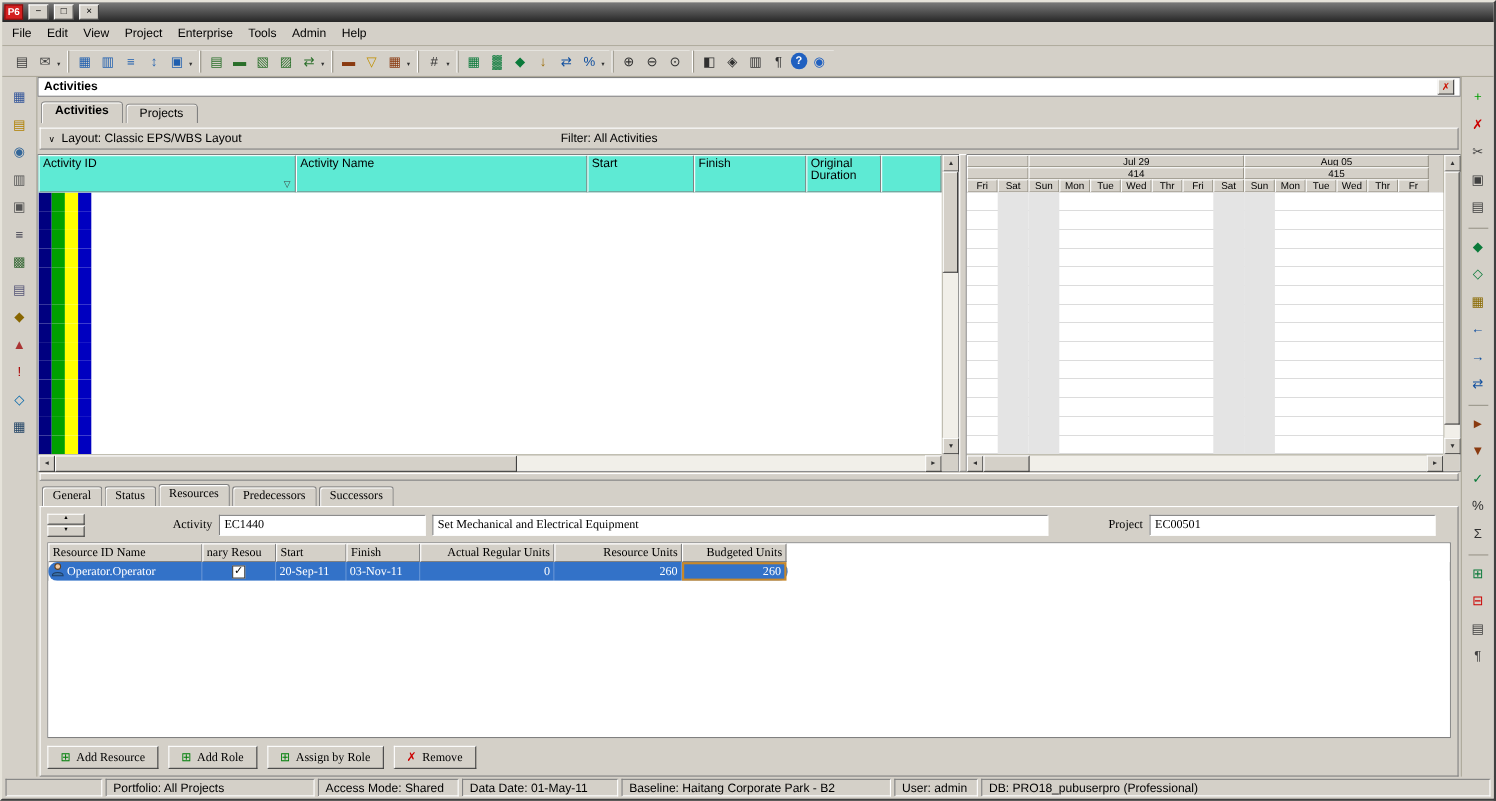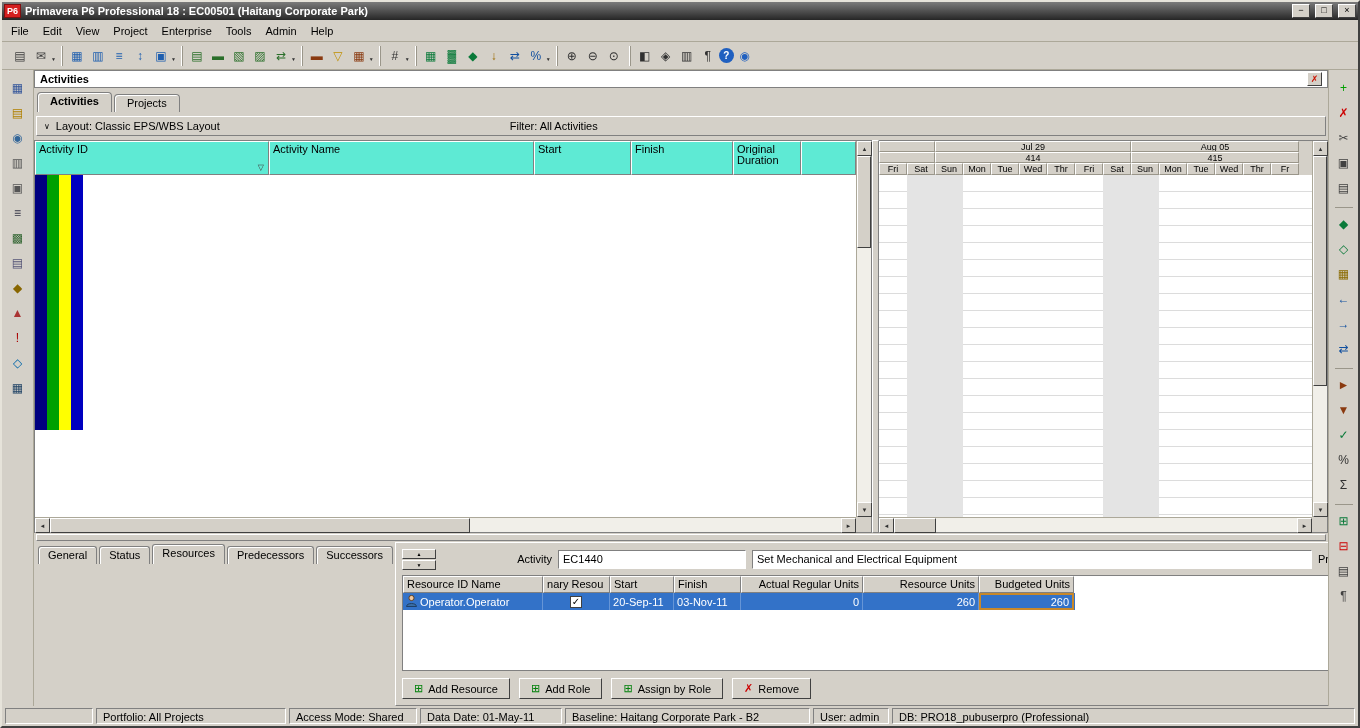--- a/index.html
+++ b/index.html
@@ -71,58 +71,57 @@
   .g-hrow{display:flex;height:11px;}
   .g-hrow.days{height:12px;}
   .g-cell{border:1px solid;border-color:#fff #9a968a #9a968a #fff;display:flex;align-items:center;justify-content:center;font-size:9px;overflow:hidden;flex:none;}
   .g-day{width:28px;}
   .g-body{grid-area:2/1;background:#fff;background-image:repeating-linear-gradient(to bottom,#fff 0 16px,#dcdcdc 16px 17px);overflow:hidden;}
   .g-cols{display:flex;height:100%;}
   .g-col{width:28px;flex:none;}
   .g-col.weekend{background:#e4e4e4;}
   
   .h-splitter{height:7px;margin:1px 2px;background:#d4d0c8;border:1px solid;border-color:#fff #808080 #808080 #fff;}
-  .details{height:164px;display:flex;flex-direction:row;padding:0 2px;}
+  .details{height:268px;display:flex;flex-direction:column;padding:0 2px;font-family:Liberation Serif, serif;}
   .d-tabs{height:22px;display:flex;align-items:flex-end;gap:2px;padding:2px 2px 0;}
   .d-tab{padding:2px 9px 3px;background:#d4d0c8;border:1px solid #808080;border-bottom:none;border-radius:3px 3px 0 0;box-shadow:inset 1px 1px 0 #fff;}
   .d-tab.active{padding-bottom:5px;}
   .d-body{flex:1;border:1px solid;border-color:#fff #808080 #808080 #fff;padding:4px 6px;display:flex;flex-direction:column;gap:4px;min-height:0;}
   .d-fields{display:flex;align-items:center;height:24px;gap:6px;}
   .spinner{width:34px;display:flex;flex-direction:column;gap:1px;}
   .spin-btn{height:10px;background:#d4d0c8;border:1px solid;border-color:#fff #404040 #404040 #fff;display:flex;align-items:center;justify-content:center;font-size:5px;}
   .fl{width:62px;text-align:right;margin-left:48px;}
   .fl.project{width:auto;margin-left:auto;}
   .field{background:#fff;border:1px solid;border-color:#808080 #fff #fff #808080;height:19px;padding:2px 4px;overflow:hidden;white-space:nowrap;}
   .f-id{width:188px;}
   .f-name{width:560px;}
   .f-project{width:260px;margin-right:14px;}
   .res-grid{flex:1;border:1px solid #808080;background:#fff;display:flex;flex-direction:column;min-height:0;}
   .rg-header{height:17px;display:flex;background:#fff;}
   .rg-h{background:#d4d0c8;border:1px solid;border-color:#fff #808080 #808080 #fff;padding:1px 3px;overflow:hidden;white-space:nowrap;flex:none;}
   .rg-h.num{text-align:right;}
-  .rg-row{height:17px;display:flex;background:#3372c8;color:#fff;width:672px;}
+  .rg-row{height:17px;display:flex;background:#3372c8;color:#fff;width:672px;border-radius:8px;}
   .rg-c{padding:1px 3px;display:flex;align-items:center;gap:3px;overflow:hidden;white-space:nowrap;border-right:1px solid rgba(255,255,255,.25);flex:none;}
   .rg-c.num{justify-content:flex-end;}
   .rg-c.ctr{justify-content:center;}
   .budget{border:2px solid #c8882a;}
   .cb{width:12px;height:12px;background:#fff;border:1px solid #404040;color:#000;font-size:10px;line-height:10px;text-align:center;}
   .rg-empty{flex:1;background:#fff;}
   .d-buttons{height:26px;display:flex;gap:9px;padding-top:3px;}
   .d-btn{height:21px;display:flex;align-items:center;gap:5px;background:#d4d0c8;border:1px solid;border-color:#fff #404040 #404040 #fff;padding:0 11px;font-family:inherit;font-size:11px;}
   .btn-icon{font-size:11px;}
   
   .statusbar{height:20px;display:flex;gap:3px;padding:2px 3px;background:#d4d0c8;}
   .status-seg{border:1px solid;border-color:#808080 #fff #fff #808080;padding:2px 6px;overflow:hidden;white-space:nowrap;}
 </style>
 </head>
 <body>
 
 <div class="titlebar">
   <div class="p6logo">P6</div>
-  <div class="title">Primavera P6 Professional 18 : EC00501 (Haitang Corporate Park)</div>
   <div class="winbtn">−</div>
   <div class="winbtn">□</div>
   <div class="winbtn">×</div>
 </div>
 
 <div class="menubar">
     <div class="menu-item">File</div>
     <div class="menu-item">Edit</div>
     <div class="menu-item">View</div>
     <div class="menu-item">Project</div>

